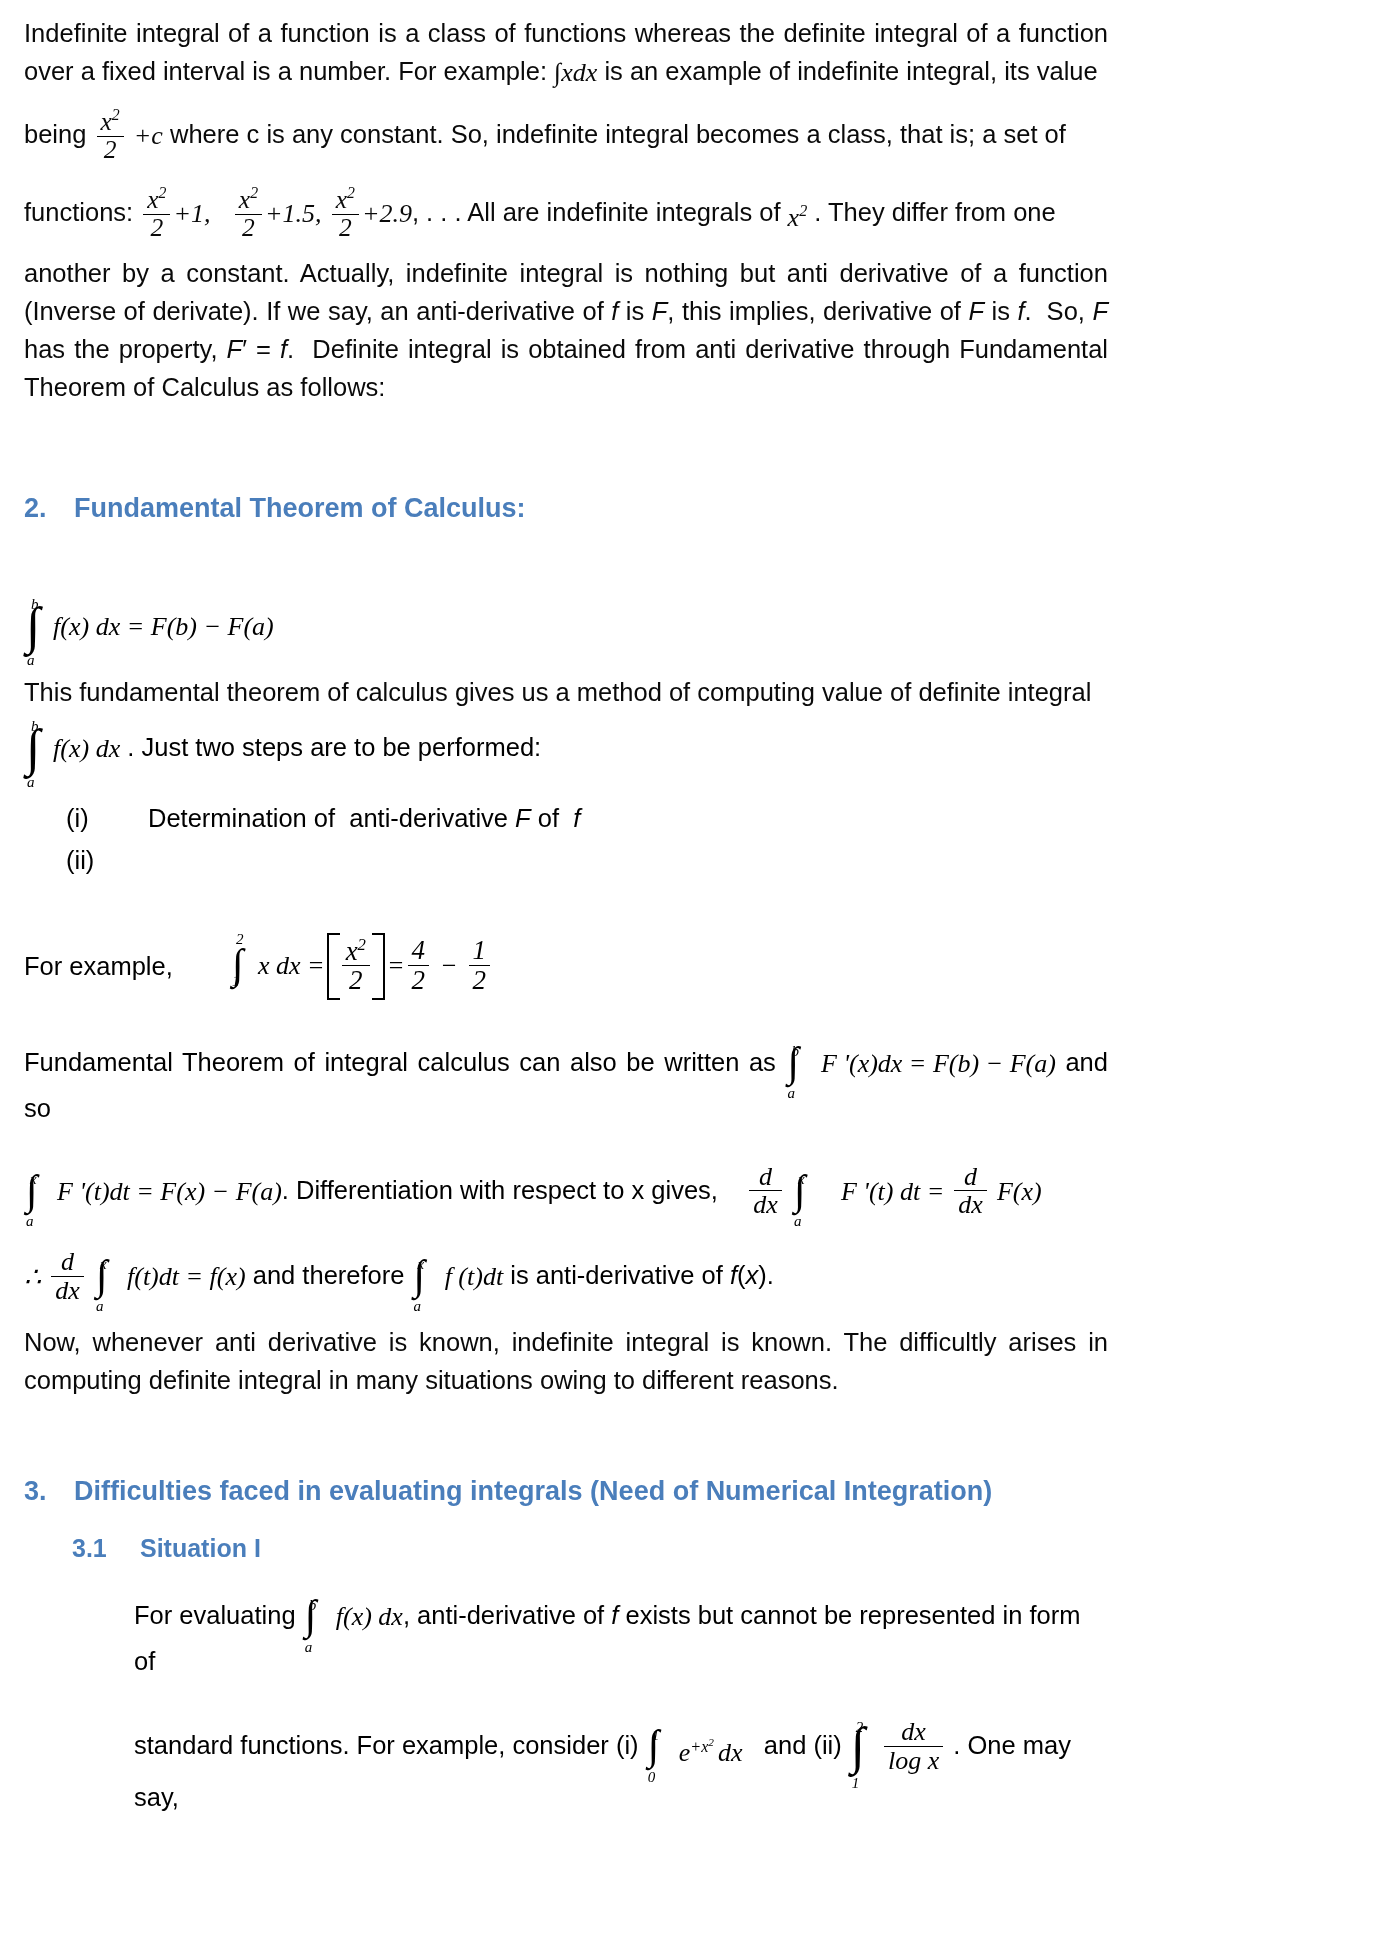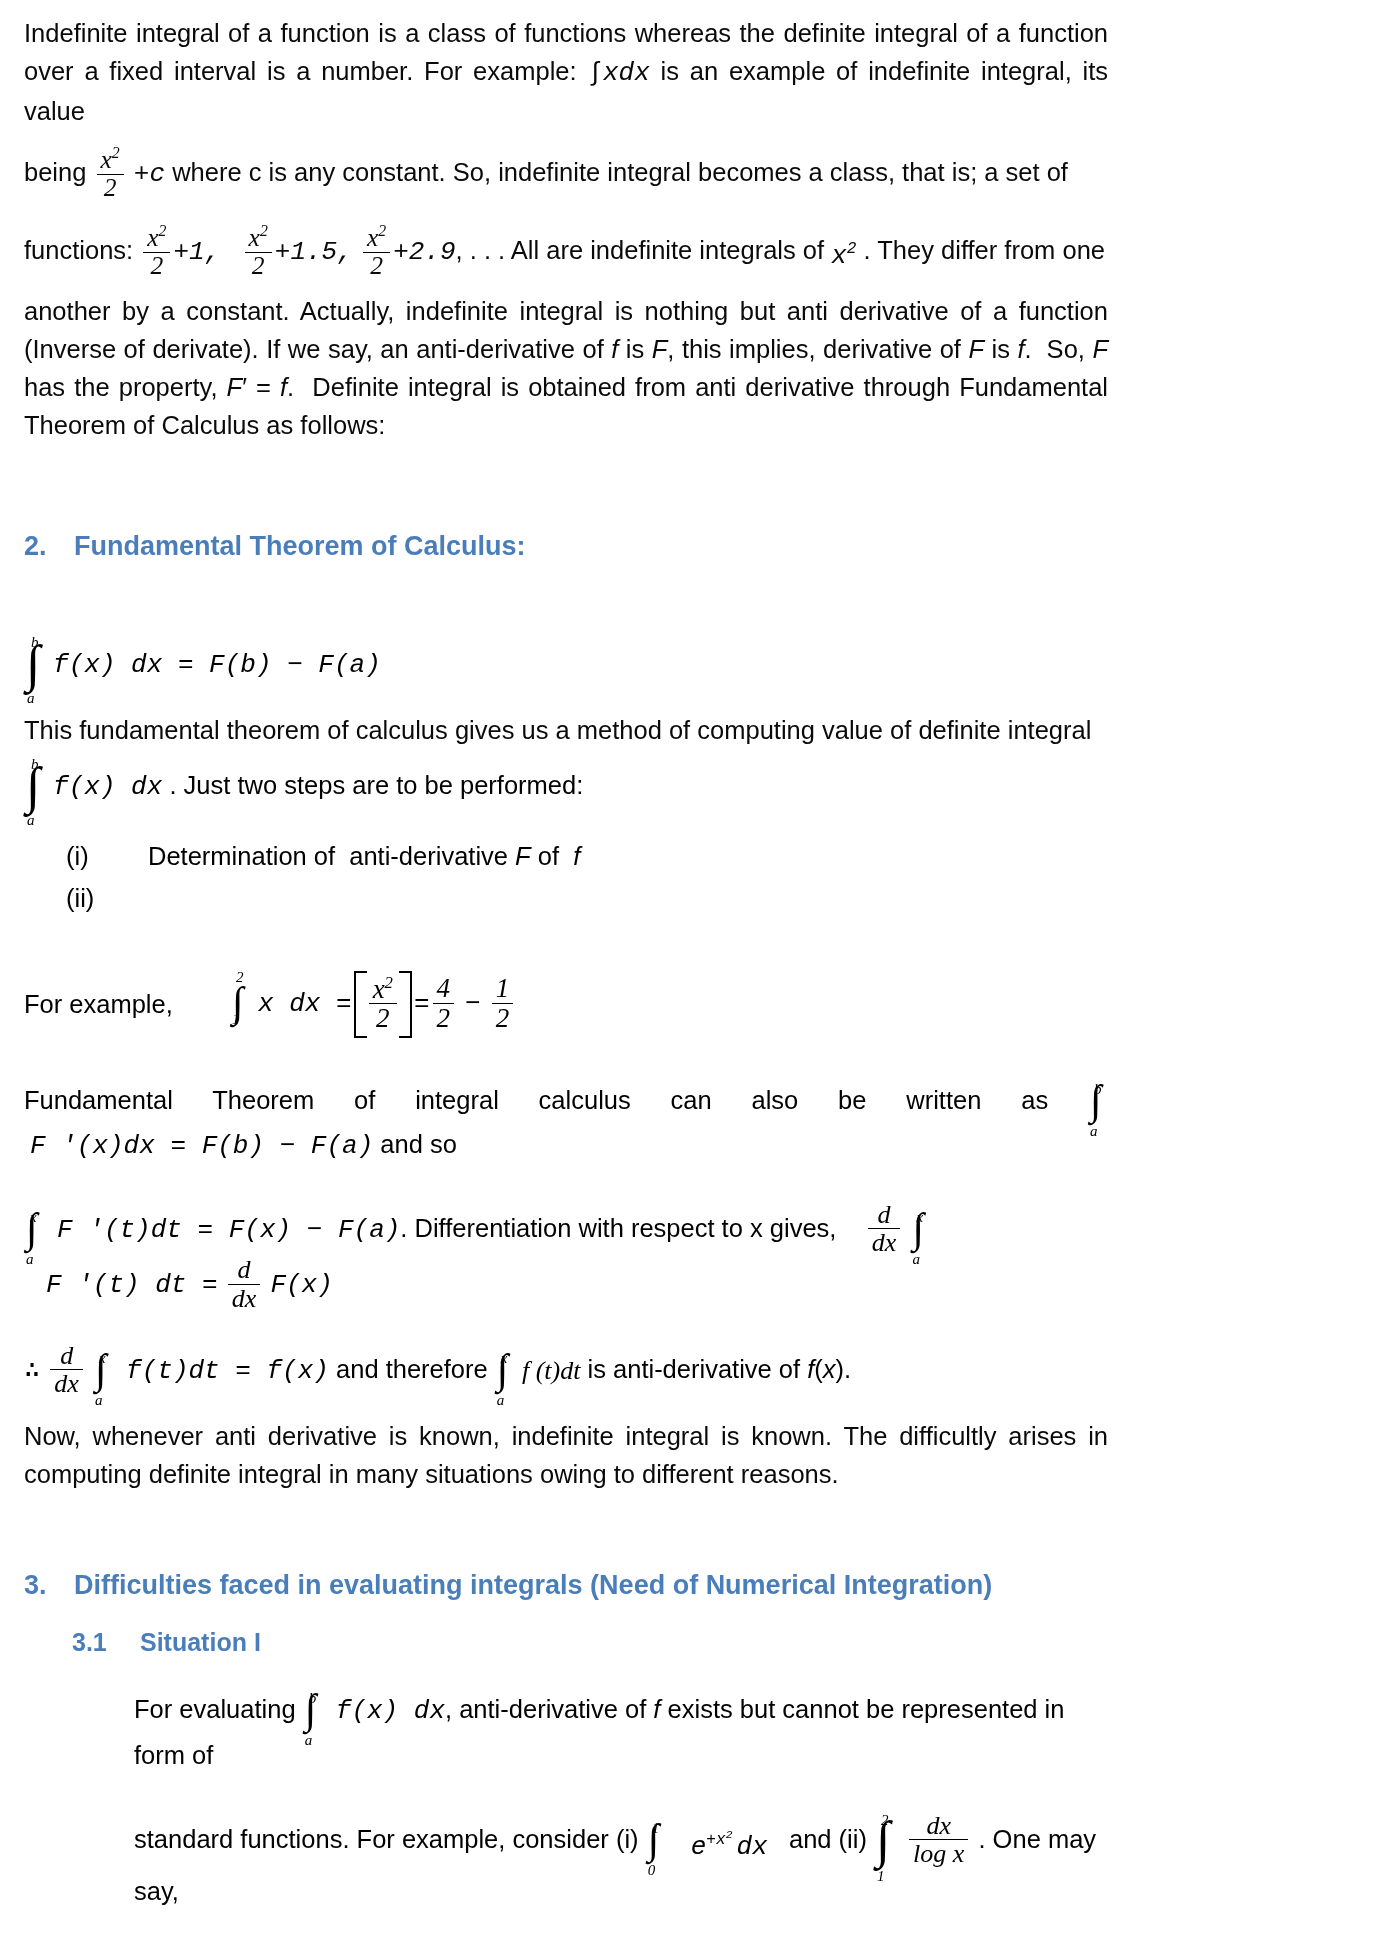--- a/index.html
+++ b/index.html
@@ -56,21 +56,21 @@
     line-height: 34px;
     display: flex;
     align-items: baseline;
     padding-left: 48px;
   }
   .h2-sub .num { width: 68px; flex: 0 0 68px; }
 
   
   .mi { font-style: italic; }
   .math {
-    font-family: Liberation Mono, monospace;
+    font-family: Liberation Serif, serif;
     font-style: italic;
     font-size: 26px;
     white-space: nowrap;
     display: inline-block;
     vertical-align: middle;
   }
 
   
   .frac {
     display: inline-block;
@@ -360,21 +360,21 @@
         <span class="sym">∫</span>
         <span class="lo">a</span>
       </span>
       <span class="math" style="margin-left:6px;">f(t)dt = f(x)</span>
       <span>and therefore</span>
       <span class="intg">
         <span class="hi">x</span>
         <span class="sym">∫</span>
         <span class="lo">a</span>
       </span>
-      <span class="math" style="margin-left:0; font-family:'Liberation Serif',serif;">f (t)dt</span>
+      <span class="math" style="margin-left:6px; font-family:'Liberation Serif',serif;">f (t)dt</span>
       <span>is anti-derivative of <i>f</i>(<i>x</i>).</span>
     </div>
 
     <div style="height:18px"></div>
 
     <div class="para">
       <span>Now, whenever anti derivative is known, indefinite integral is known. The difficultly arises in computing definite integral in many situations owing to different reasons.</span>
     </div>
 
     <div style="height:74px"></div>
@@ -405,21 +405,21 @@
 
     <div style="height:36px"></div>
 
     <div class="flowline nj" style="padding-left:110px;">
       <span>standard functions. For example, consider (i)</span>
       <span class="intg">
         <span class="hi">1</span>
         <span class="sym">∫</span>
         <span class="lo">0</span>
       </span>
-      <span class="math" style="margin-left:18px;"><span>e</span><sup class="e"><span>+x</span><sup class="e" style="font-size:0.7em;">2</sup></sup><span style="margin-left:4px;">dx</span></span>
+      <span class="math" style="margin-left:6px;"><span>e</span><sup class="e"><span>+x</span><sup class="e" style="font-size:0.7em;">2</sup></sup><span style="margin-left:4px;">dx</span></span>
       &nbsp;
       <span>and (ii)</span>
       <span class="intg tall">
         <span class="hi">2</span>
         <span class="sym">∫</span>
         <span class="lo">1</span>
       </span>
       <span class="frac" style="font-size:26px; margin-left:6px;">
         <span class="n">dx</span>
         <span class="d">log x</span>

